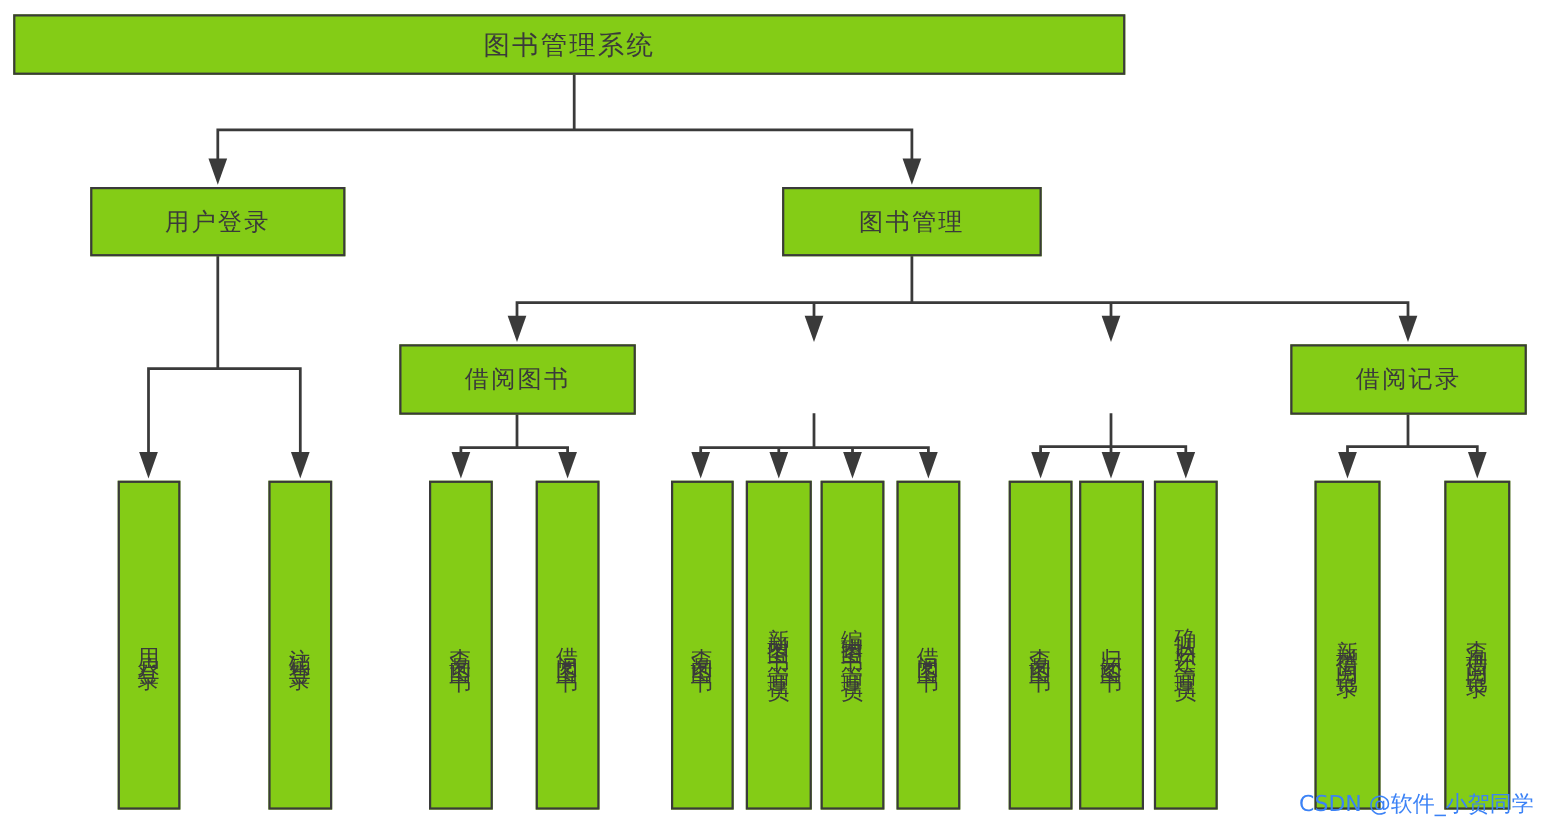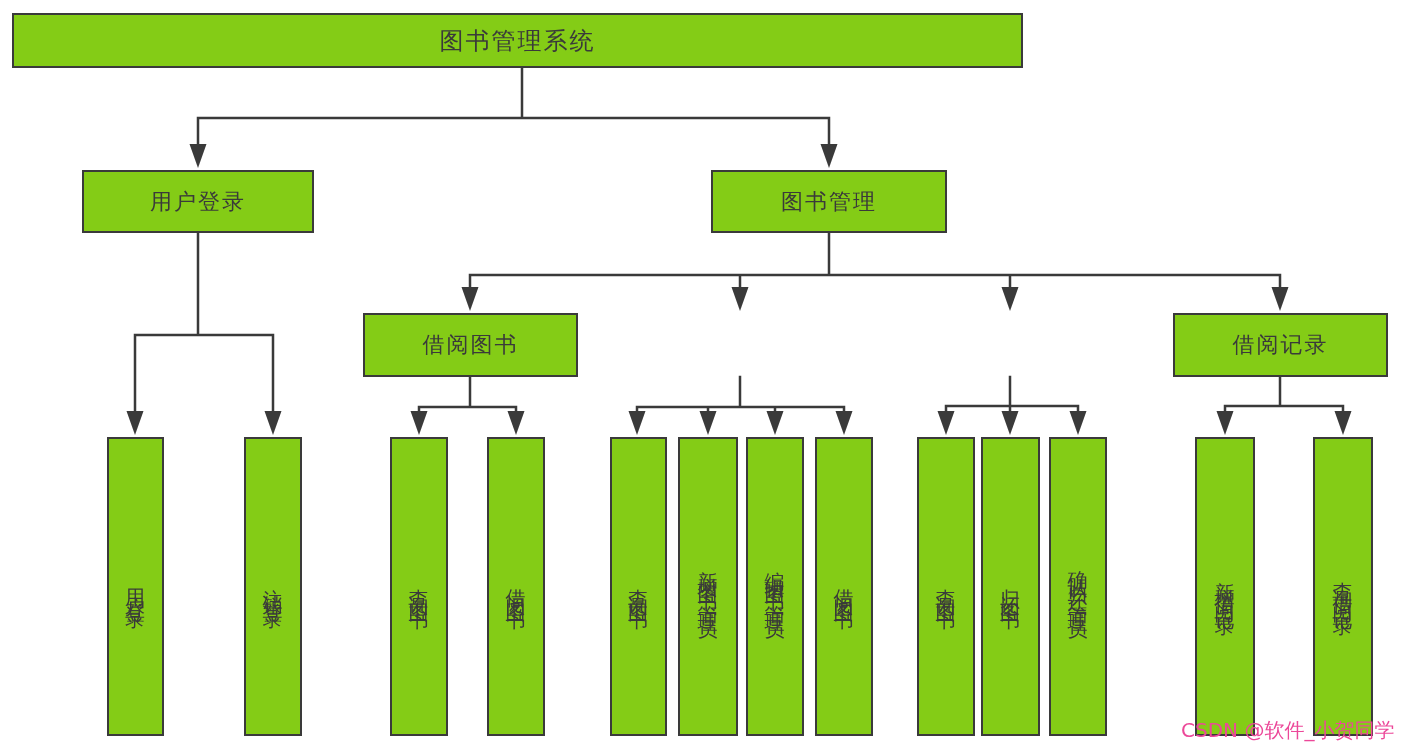--- a/index.html
+++ b/index.html
@@ -29,21 +29,21 @@
     text-orientation:mixed;
     font-size:20px;
     letter-spacing:7px;
     line-height:1;
     white-space:nowrap;
   }
   .watermark{
     position:absolute;
     left:1181px;top:717px;
     font-size:20px;
-    color:#ec4899;
+    color:#3b82f6;
     z-index:3;
     white-space:nowrap;
   }
 </style>
 </head>
 <body>
 
 <div class="canvas">
 
   <svg width="1405" height="747" viewBox="0 0 1405 747">

